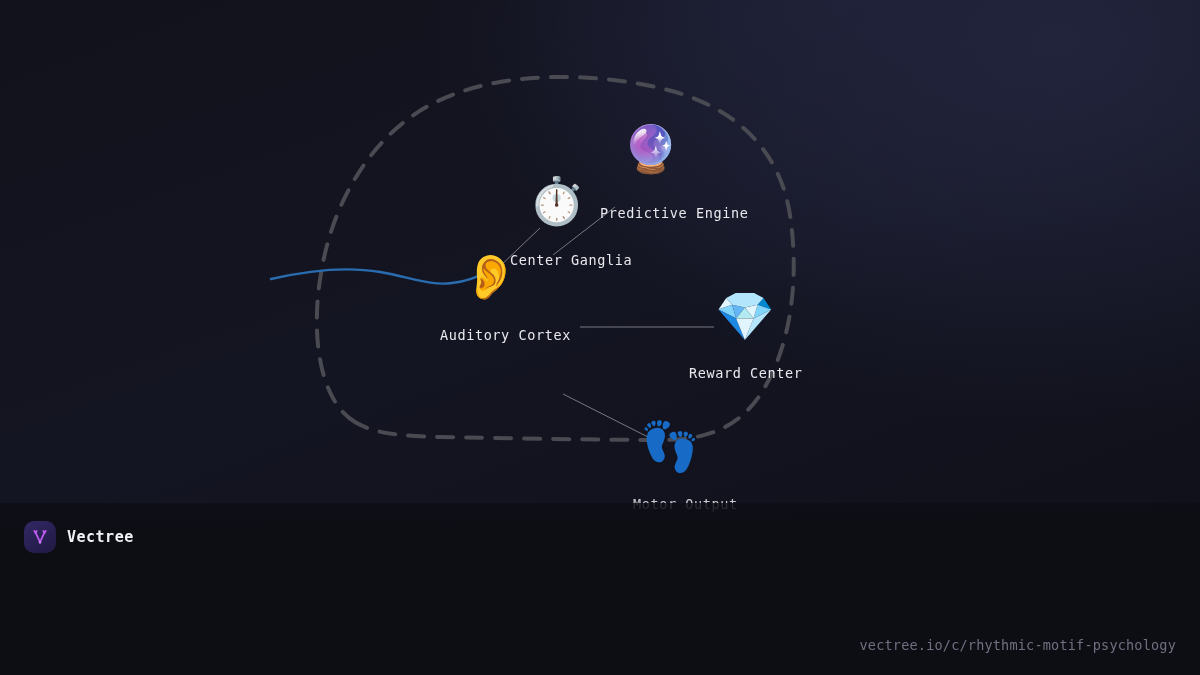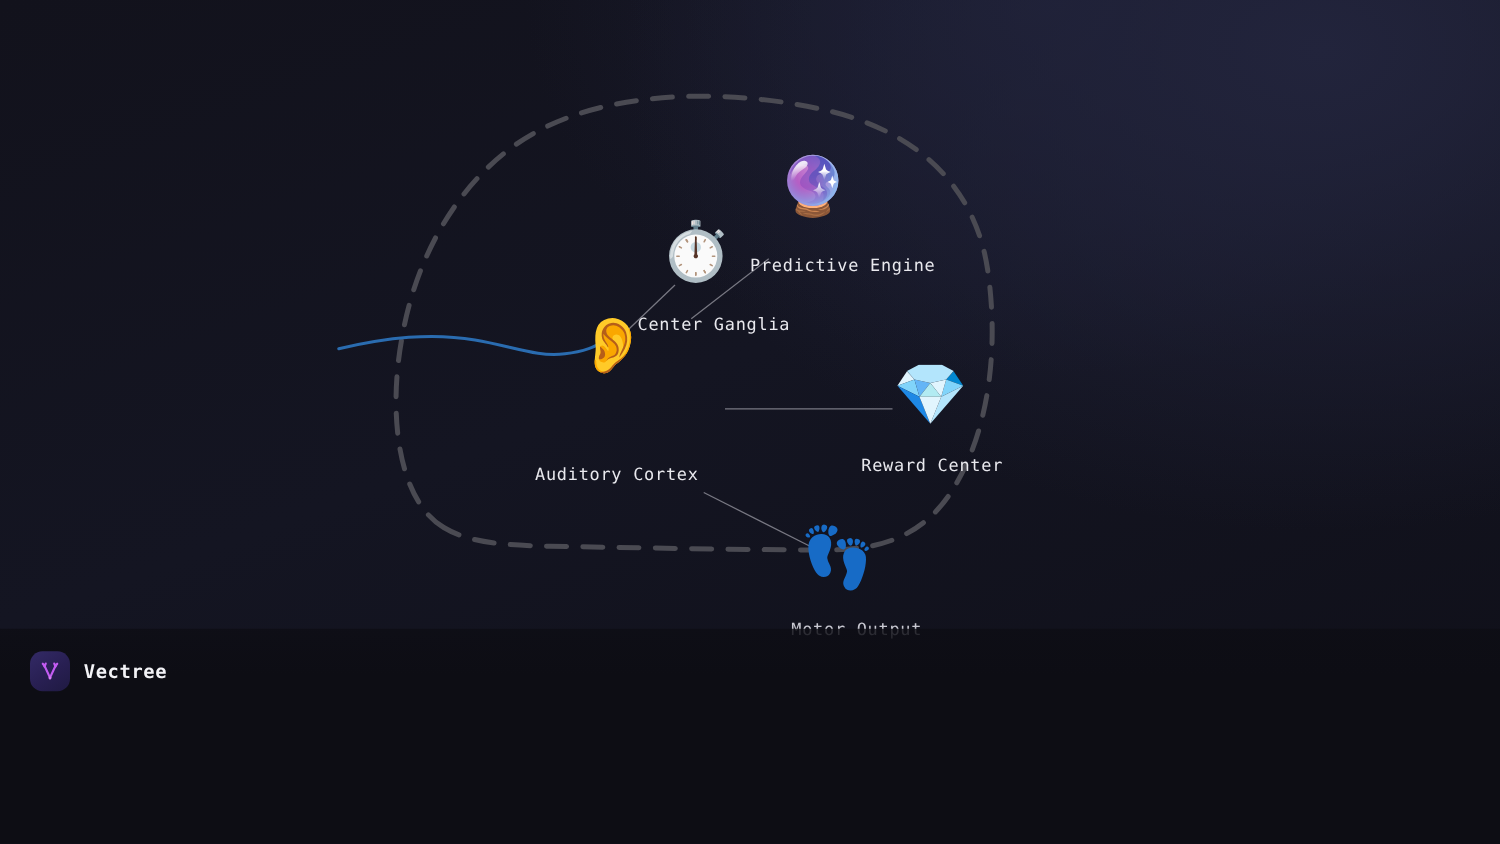--- a/index.html
+++ b/index.html
@@ -132,21 +132,21 @@
     <div class="emoji" style="left:463px; top:255px; width:44px; font-size:44px;">👂</div>
 
     <div class="emoji" style="left:528px; top:178px; width:46px; font-size:46px;">⏱️</div>
 
     <div class="emoji" style="left:622px; top:126px; width:46px; font-size:46px;">🔮</div>
 
     <div class="emoji" style="left:715px; top:292px; width:48px; font-size:48px;">💎</div>
 
     <div class="emoji" style="left:640px; top:422px; width:48px; font-size:48px;">👣</div>
 
-    <div class="node-label" style="left:428px; top:327px;margin-top:45px;">Auditory Cortex</div>
+    <div class="node-label" style="left:440px; top:327px;">Auditory Cortex</div>
 
     <div class="node-label" style="left:510px; top:252px;">Center Ganglia</div>
 
     <div class="node-label" style="left:600px; top:205px;">Predictive Engine</div>
 
     <div class="node-label" style="left:689px; top:365px;">Reward Center</div>
 
     <div class="node-label dim" style="left:633px; top:496px;">Motor Output</div>
 
   </div>
@@ -163,16 +163,17 @@
             <path d="M15.8 4.0 L14.0 6.2"></path>
             <path d="M13.4 3.8 L14.4 6.4"></path>
           </g>
           <circle cx="10" cy="15.2" r="1.2" fill="#d77ef7"></circle>
         </svg>
       </div>
       <div id="brandname">Vectree</div>
     </div>
 
 
+    <div id="url">vectree.io/c/rhythmic-motif-psychology</div>
 
   </div>
 
 </div>
 
 </body></html>

